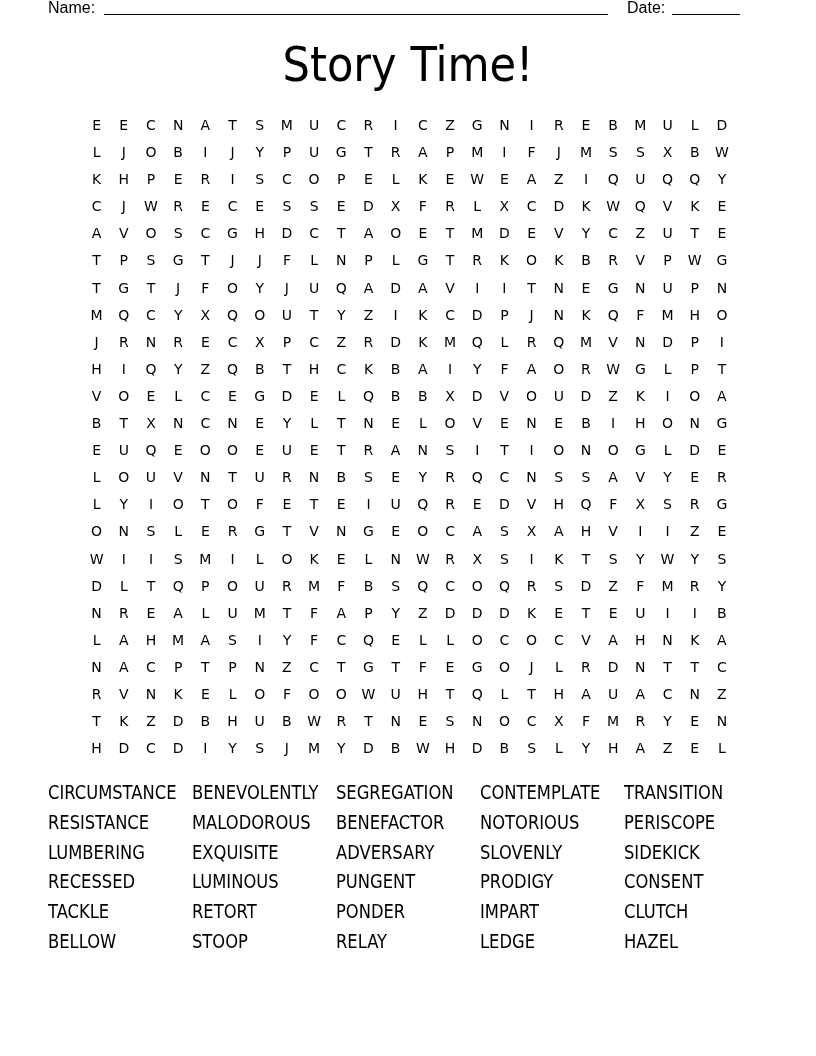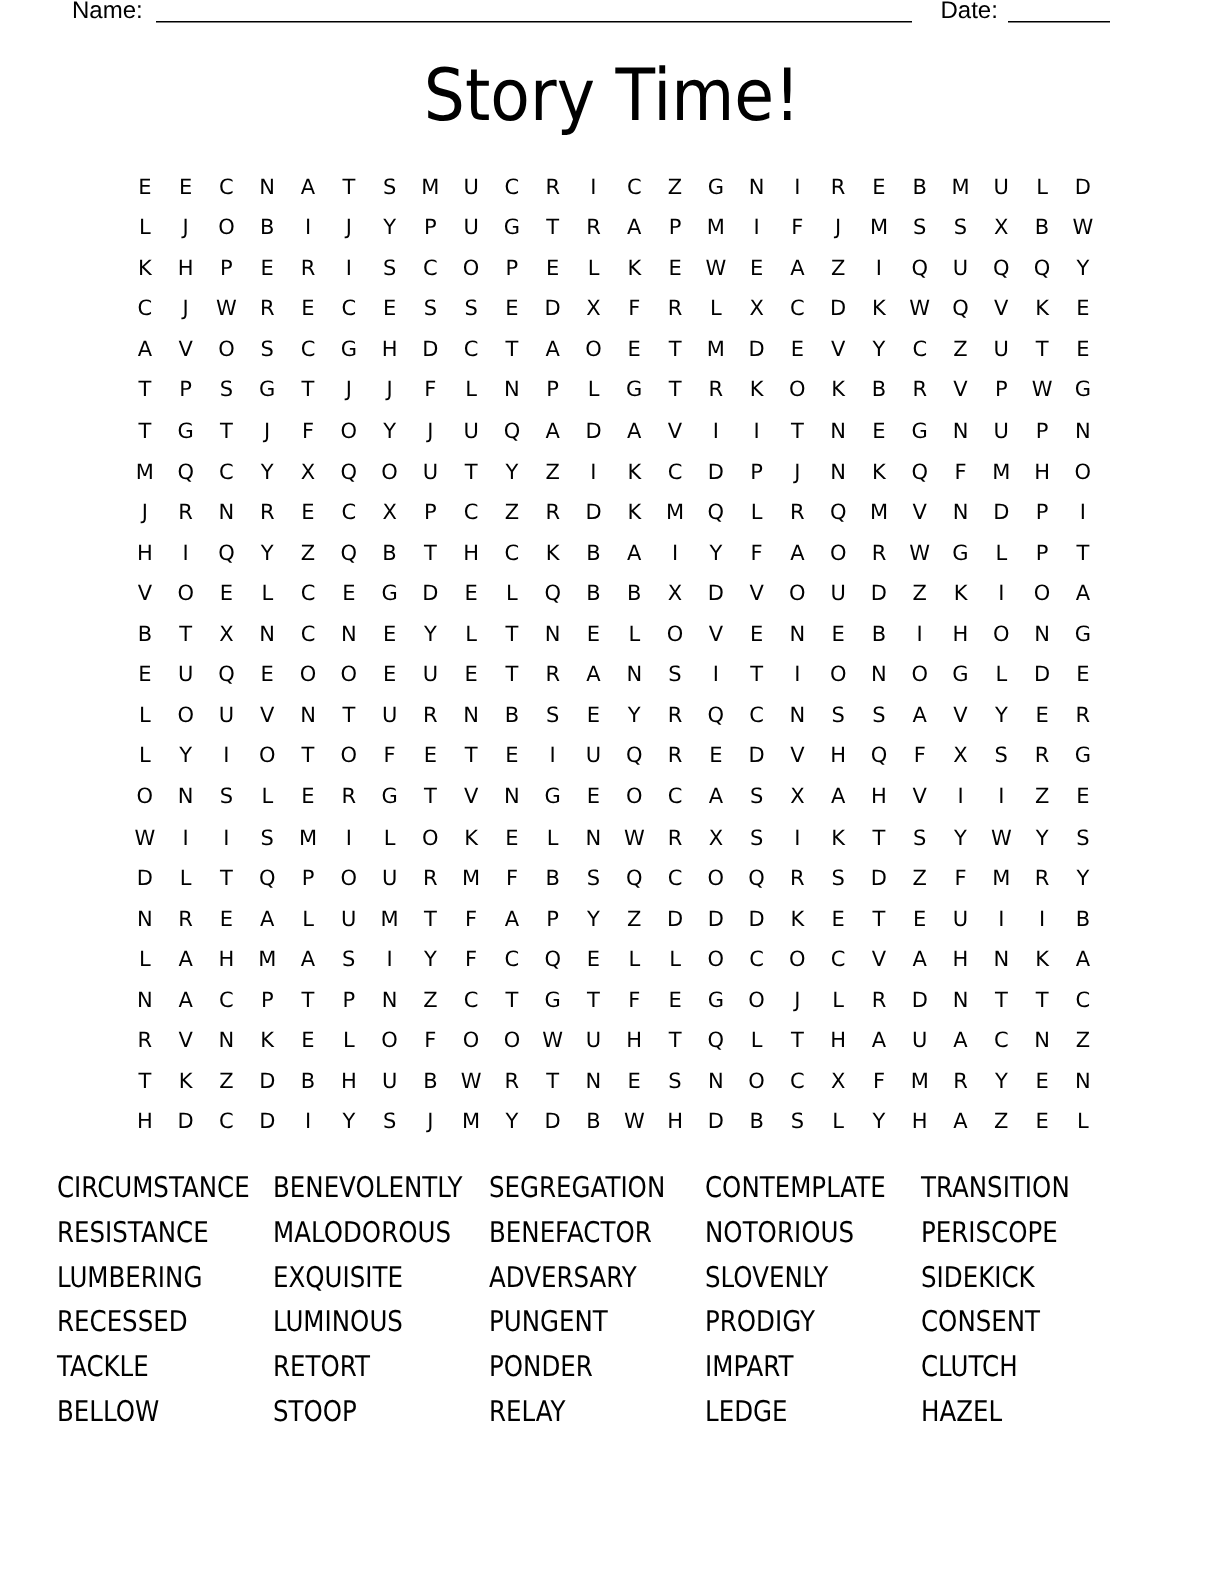--- a/index.html
+++ b/index.html
@@ -19,21 +19,21 @@
     letter-spacing: 0px; transform: scaleX(0.9);
   }
   .grid {
     position: absolute; left: 83px; top: 112px;
     display: grid; grid-template-columns: repeat(24, 27.2px); grid-auto-rows: 27.1px;
   }
   .cell {
     font-family: "DejaVu Sans", sans-serif; font-size: 14px; text-align: center; line-height: 27px;
   }
   .words {
-    position: absolute; left: 38px; top: 778px;
+    position: absolute; left: 48px; top: 778px;
     display: grid; grid-template-columns: repeat(5, 144px); grid-auto-rows: 29.8px;
   }
   .word {
     font-family: "DejaVu Sans", sans-serif; font-size: 19px; line-height: 28px;
     white-space: nowrap; transform-origin: left center; transform: scaleX(0.86);
   }
 </style>
 </head>
 <body>
 

